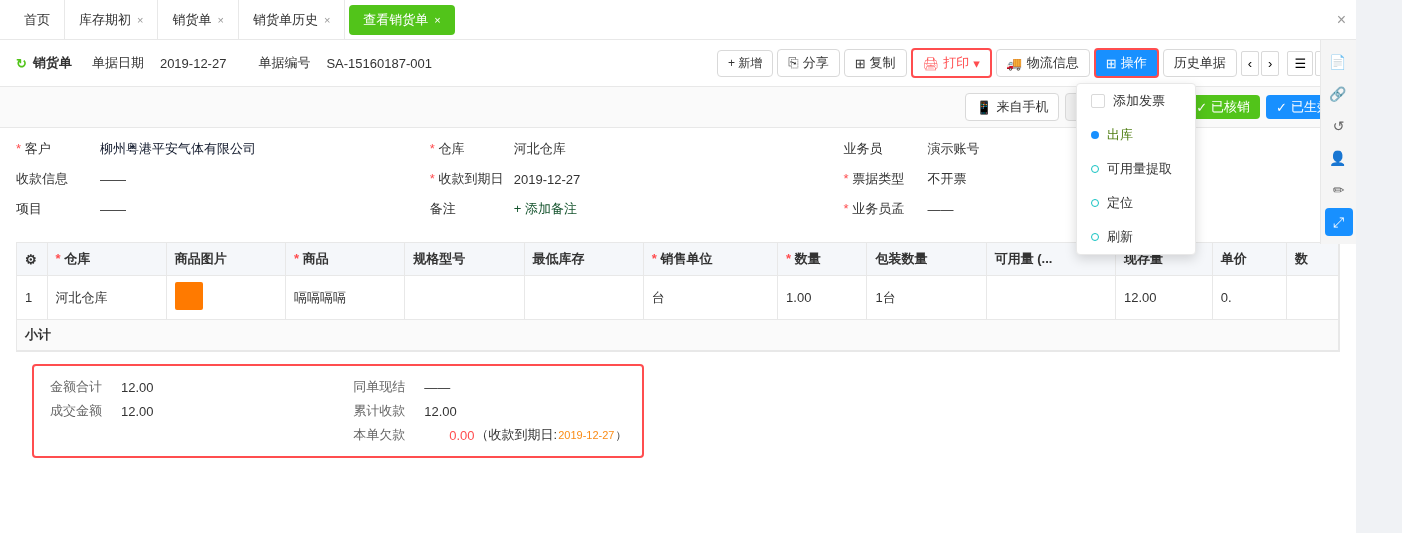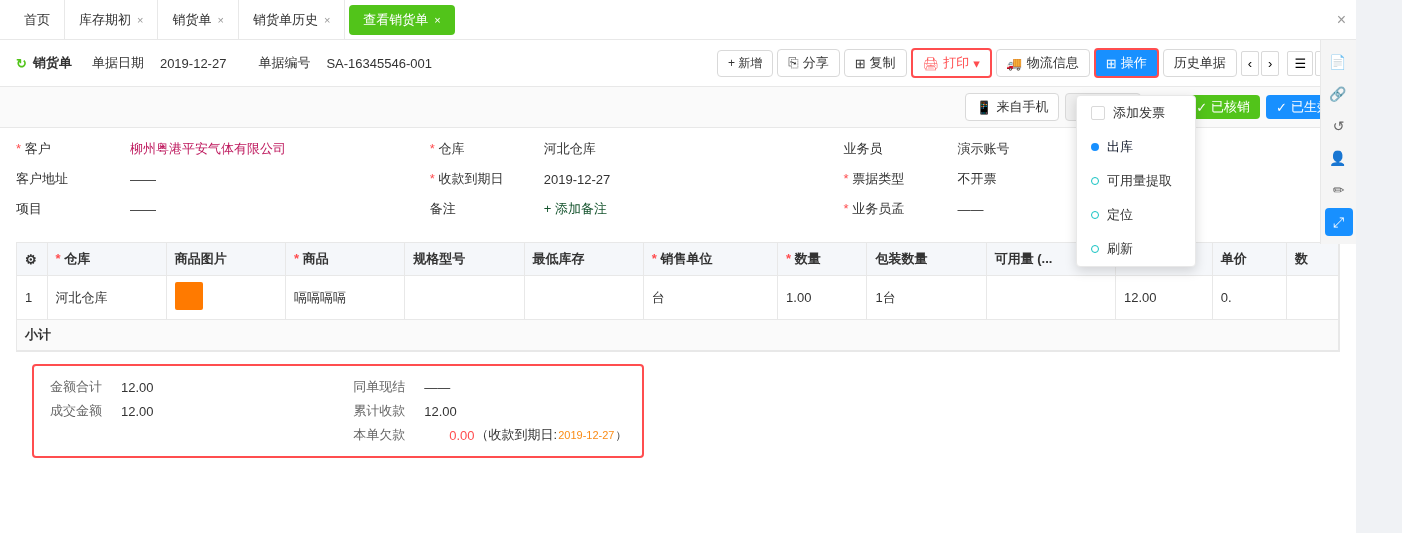--- a/index.html
+++ b/index.html
@@ -52,25 +52,25 @@
     .status-badge {
       display: flex; align-items: center; gap: 4px; padding: 3px 10px;
       border-radius: 4px; font-size: 12px; color: #fff;
     }
     .status-badge.green { background: #52c41a; }
     .status-badge.blue { background: #1890ff; }
 
     
     .form-section { padding: 12px 16px; background: #fff; }
     .form-row { display: flex; align-items: center; margin-bottom: 12px; gap: 0; }
-    .form-field { display: flex; align-items: center; flex: 1; gap: 30px; }
+    .form-field { display: flex; align-items: center; flex: 1; }
     .form-label { color: #333; min-width: 80px; white-space: nowrap; }
     .form-label.required::before { content: '* '; color: #ff4d4f; }
     .form-value { color: #333; margin-left: 4px; }
-    .form-value.link { color: #be185d; cursor: pointer; }
+    .form-value.link { color: #0f172a; cursor: pointer; }
 
     
     .table-container { border: 1px solid #e8e8e8; margin: 0 16px 12px; overflow-x: auto; }
     table { width: 100%; border-collapse: collapse; font-size: 12px; }
     th {
       background: #f5f7fa; border-bottom: 1px solid #e8e8e8; border-right: 1px solid #e8e8e8;
       padding: 7px 8px; text-align: left; white-space: nowrap; color: #333;
     }
     th.required::before { content: '* '; color: #ff4d4f; }
     td {
@@ -88,29 +88,29 @@
     .payment-title { font-weight: bold; font-size: 14px; margin-bottom: 10px; }
     .payment-grid { display: grid; grid-template-columns: 1fr 1fr; gap: 6px 30px; }
     .payment-row { display: flex; align-items: center; gap: 1px; }
     .payment-label { color: #666; min-width: 70px; }
     .payment-value { color: #333; }
     .payment-value.red { color: #ff4d4f; margin-left: 25px; }
     .payment-value.orange { color: #fa8c16; }
 
     
     .dropdown-menu {
-      position: absolute; top: 95px; right: 160px; z-index: 1000;
+      position: absolute; top: 83px; right: 160px; z-index: 1000;
       background: #fff; border: 1px solid #e8e8e8; border-radius: 4px;
       box-shadow: 0 4px 12px rgba(0,0,0,0.15); min-width: 120px;
     }
     .dropdown-item {
       display: flex; align-items: center; gap: 8px; padding: 8px 14px;
       cursor: pointer; color: #333; font-size: 13px;
     }
-    .dropdown-item.active-item { color: #0f172a; }
+    .dropdown-item.active-item { color: #4d7c0f; }
     .dropdown-dot { width: 8px; height: 8px; border-radius: 50%; display: inline-block; }
     .dropdown-dot.blue { background: #1890ff; }
     .print-btn-highlighted {
       border: 2px solid #ff4d4f !important; color: #ff4d4f !important;
     }
 
     
     .right-sidebar {
       position: absolute; right: 0; top: 40px; width: 36px;
       background: #f5f5f5; border-left: 1px solid #e8e8e8;
@@ -154,21 +154,21 @@
 
   <div class="doc-header">
     <div class="doc-title">
       <span style="color:#52c41a;">↻</span>
       <span>销货单</span>
     </div>
     <div class="doc-meta">
       <span>单据日期</span>
       <span>2019-12-27</span>
       <span style="margin-left:16px;">单据编号</span>
-      <span>SA-16345546-001</span>
+      <span>SA-15160187-001</span>
     </div>
     <div class="doc-actions">
       <button class="action-btn">+ 新增</button>
       <button class="action-btn">
         <span>⎘</span>
         <span>分享</span>
       </button>
       <button class="action-btn">
         <span>⊞</span>
         <span>复制</span>
@@ -232,21 +232,21 @@
         <span class="form-label required">仓库</span>
         <span class="form-value">河北仓库</span>
       </div>
       <div class="form-field" style="flex:1.2;">
         <span class="form-label">业务员</span>
         <span class="form-value">演示账号</span>
       </div>
     </div>
     <div class="form-row">
       <div class="form-field">
-        <span class="form-label">客户地址</span>
+        <span class="form-label">收款信息</span>
         <span class="form-value">——</span>
       </div>
       <div class="form-field">
         <span class="form-label required">收款到期日</span>
         <span class="form-value">2019-12-27</span>
       </div>
       <div class="form-field" style="flex:1.2;">
         <span class="form-label required">票据类型</span>
         <span class="form-value">不开票</span>
       </div>

